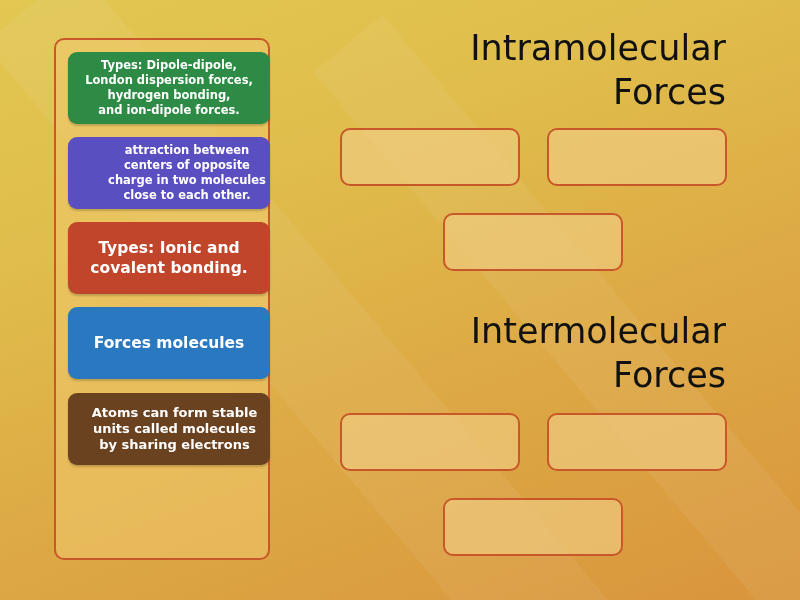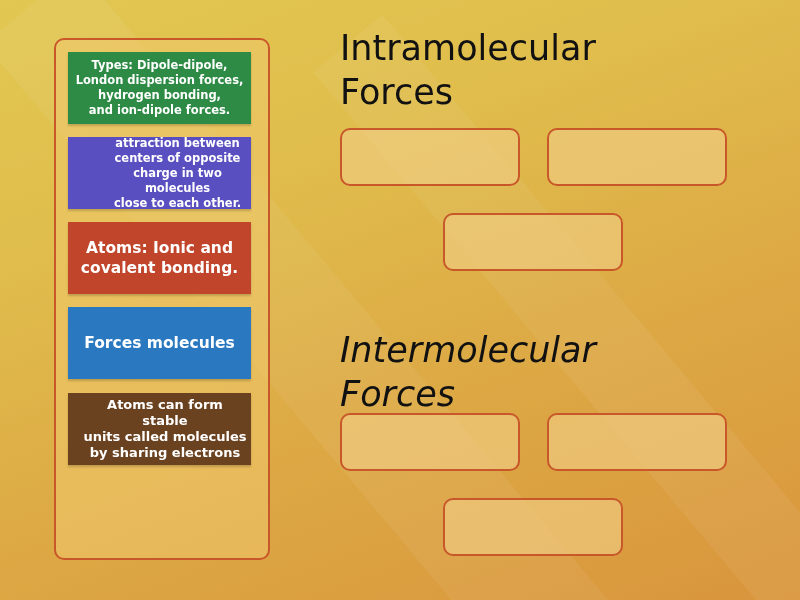--- a/index.html
+++ b/index.html
@@ -13,32 +13,32 @@
     background: rgba(255,255,255,0.06);
     transform: rotate(-40deg);
   }
   .panel {
     position: absolute; left: 54px; top: 38px; width: 216px; height: 522px;
     border: 2px solid #c8582a; border-radius: 10px;
     background: rgba(240, 200, 110, 0.55);
     box-sizing: border-box;
   }
   .card {
-    position: absolute; left: 12px; width: 183px;
-    border-radius: 0; color: #fff; font-weight: bold;
+    position: absolute; left: 12px; width: 202px;
+    border-radius: 9px; color: #fff; font-weight: bold;
     display: flex; align-items: center; justify-content: center; text-align: center;
     box-sizing: border-box; padding: 0 4px;
     box-shadow: 0 2px 2px rgba(0,0,0,0.18);
     white-space: pre-line; cursor: grab;
   }
   .card.sm { font-size: 11.5px; line-height: 15px; }
   .card.md { font-size: 13px; line-height: 16px; padding-left: 15px; }
   .card.lg { font-size: 15.5px; line-height: 20px; }
   .heading {
-    position: absolute; left: 340px; width: 386px; text-align: left;
+    position: absolute; left: 340px; width: 386px; text-align: right;
     font-size: 35px; line-height: 44px; color: #111; font-weight: normal;
     white-space: pre-line; font-family: "DejaVu Sans", sans-serif;
   }
   .slot {
     position: absolute; width: 180px; height: 58px; box-sizing: border-box;
     border: 2px solid #c8582a; border-radius: 10px;
     background: rgba(240, 205, 130, 0.65);
   }
 </style>
 </head>
@@ -49,31 +49,31 @@
 
 <div class="panel">
   <div class="card sm" style="top:12px; height:72px; background:#2e8b45;">Types: Dipole-dipole,
 London dispersion forces,
 hydrogen bonding,
 and ion-dipole forces.</div>
   <div class="card sm" style="top:97px; height:72px; background:#5a4fc0;padding-left:40px;">attraction between
 centers of opposite
 charge in two molecules
 close to each other.</div>
-  <div class="card lg" style="top:182px; height:72px; background:#c0452a;">Atoms: Ionic and
+  <div class="card lg" style="top:182px; height:72px; background:#c0452a;">Types: Ionic and
 covalent bonding.</div>
   <div class="card lg" style="top:267px; height:72px; background:#2a78c0;">Forces molecules</div>
   <div class="card md" style="top:353px; height:72px; background:#6b4220;">Atoms can form stable
 units called molecules
 by sharing electrons</div>
 </div>
 
 <div class="heading" style="top:26px;">Intramolecular
 Forces</div>
 <div class="slot" style="left:340px; top:128px;"></div>
 <div class="slot" style="left:547px; top:128px;"></div>
 <div class="slot" style="left:443px; top:213px;"></div>
 
-<div class="heading" style="top:328px;font-style:italic;">Intermolecular
+<div class="heading" style="top:309px;">Intermolecular
 Forces</div>
 <div class="slot" style="left:340px; top:413px;"></div>
 <div class="slot" style="left:547px; top:413px;"></div>
 <div class="slot" style="left:443px; top:498px;"></div>
 
 </body></html>

